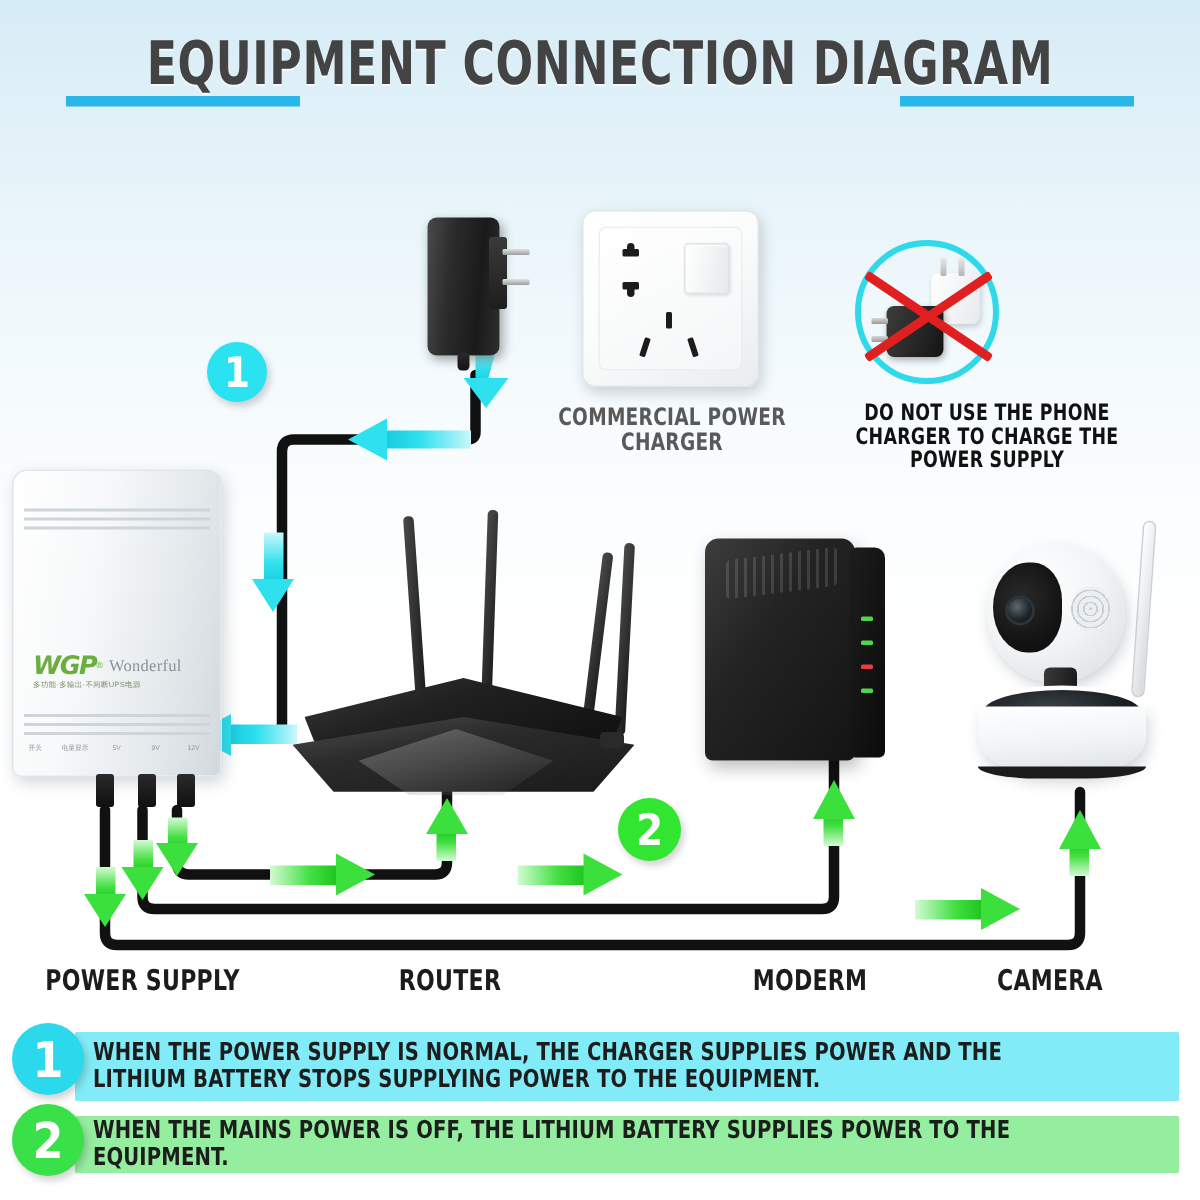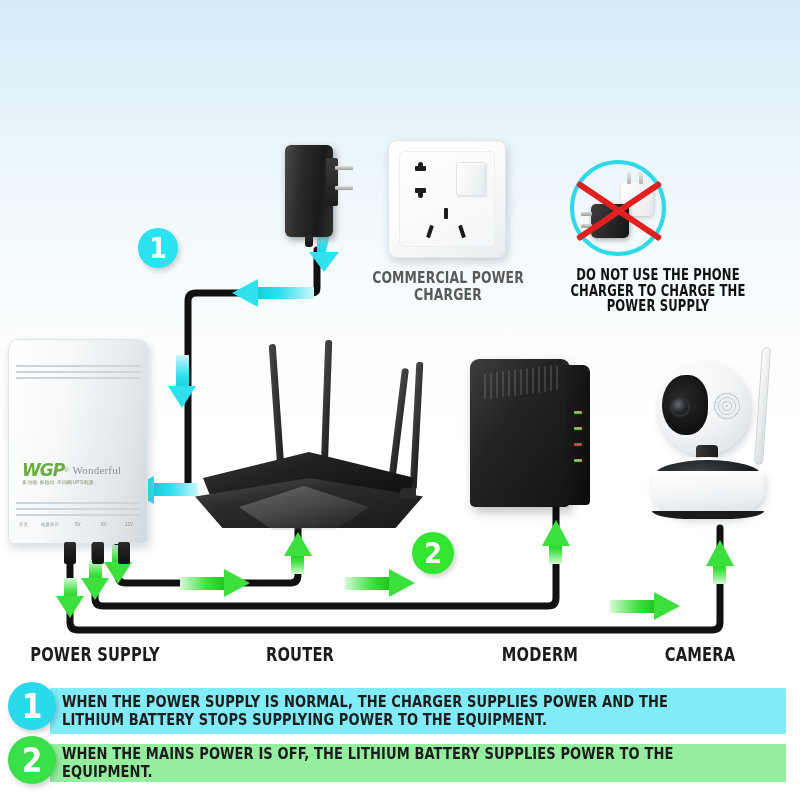--- a/index.html
+++ b/index.html
@@ -60,21 +60,21 @@
     position:absolute; border-radius:50%;
     display:flex; align-items:center; justify-content:center;
     font-family:"DejaVu Sans Condensed","Liberation Sans Narrow","Liberation Sans",sans-serif;
     font-weight:800; color:#ffffff;
     box-shadow: 2px 3px 5px rgba(0,0,0,.18);
   }
   #marker-1 { left:138px; top:228px; width:40px; height:40px; font-size:28px; background:#2be3f0; }
   #marker-2 { left:412px; top:532px; width:42px; height:42px; font-size:29px; background:#31e531; }
 
   
-  #device-power-supply { position:absolute; left:8px; top:339px; width:140px; height:205px; }
+  #device-power-supply { position:absolute; left:8px; top:313px; width:140px; height:205px; }
   .ps-body {
     position:absolute; left:0; top:0; width:140px; height:205px;
     background: linear-gradient(100deg,#ffffff 0%,#f6f8f9 38%,#e4e9ec 72%,#d2d9de 100%);
     border-radius:10px 10px 6px 6px;
     box-shadow: 2px 4px 10px rgba(40,60,80,.20);
     border:1px solid #dfe5e9;
   }
   .ps-grill { position:absolute; left:8px; width:124px; height:2px; background:#cdd5da; }
   .ps-label-logo {
     position:absolute; left:14px; top:120px; width:118px; height:22px;
@@ -334,20 +334,25 @@
     font-family:"DejaVu Sans Condensed","Liberation Sans Narrow","Liberation Sans",sans-serif;
     font-weight:800; font-size:16.5px; line-height:1.12; color:#1d1d1d;
     letter-spacing:.1px;
   }
 </style>
 </head>
 <body>
 
 <div id="stage">
 
+  <div id="title-area">
+    <div id="page-title">EQUIPMENT CONNECTION DIAGRAM</div>
+    <div class="title-rule" id="title-rule-left"></div>
+    <div class="title-rule" id="title-rule-right"></div>
+  </div>
 
   <svg id="wires" viewBox="0 0 800 800">
     <defs>
       <linearGradient id="cyGrad" x1="0" y1="0" x2="1" y2="0">
         <stop offset="0%" stop-color="#caf7fb"></stop>
         <stop offset="55%" stop-color="#2fe0ee"></stop>
         <stop offset="100%" stop-color="#12c8dc"></stop>
       </linearGradient>
       <linearGradient id="cyGradV" x1="0" y1="0" x2="0" y2="1">
         <stop offset="0%" stop-color="#caf7fb"></stop>

